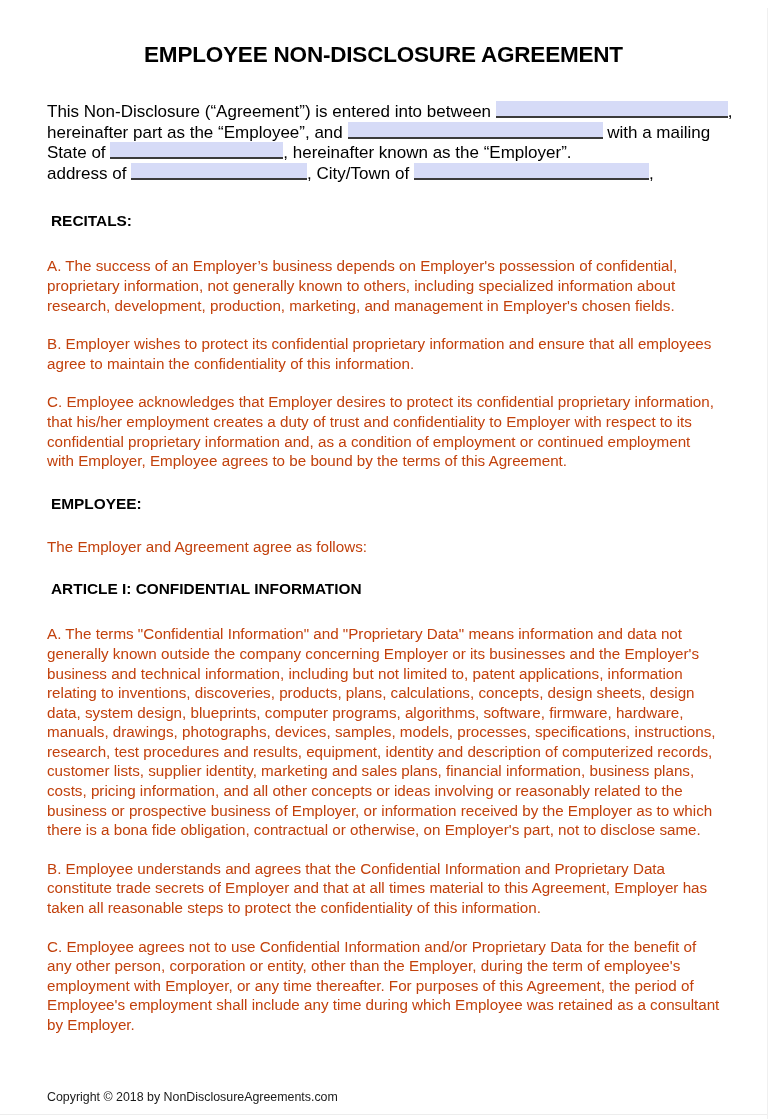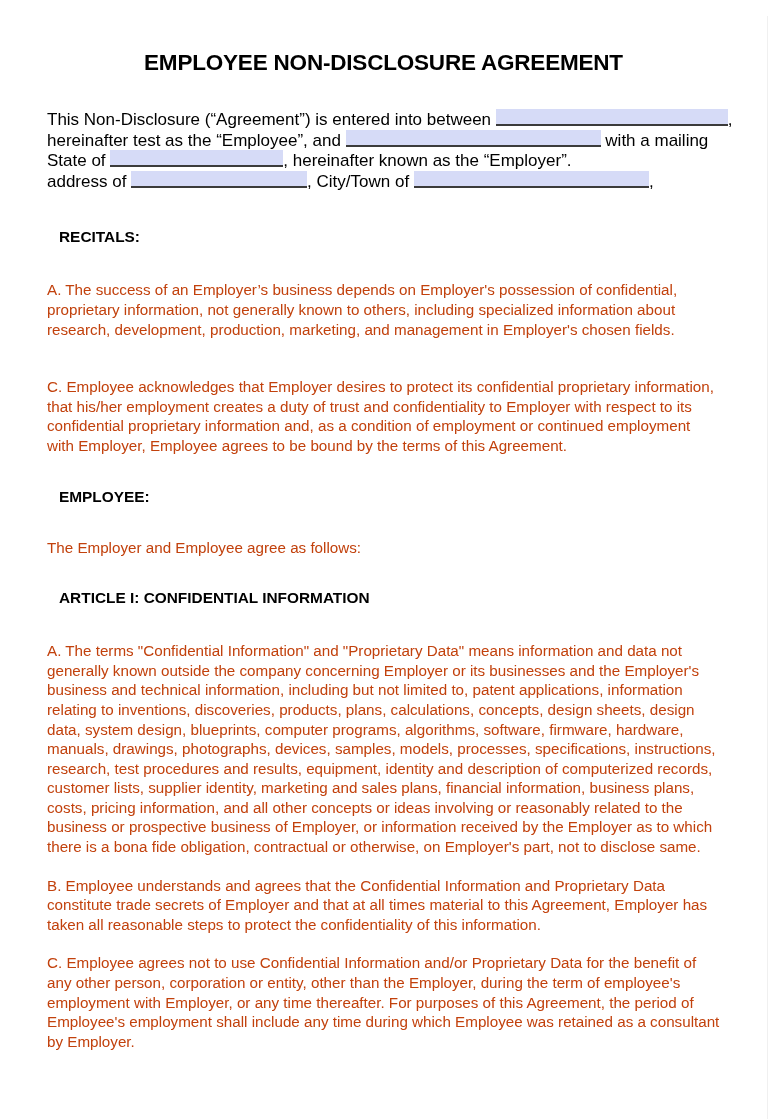--- a/index.html
+++ b/index.html
@@ -22,21 +22,21 @@
     background: #ffffff;
     border-right: 1px solid #f0f0f0;
     border-bottom: 1px solid #e8e8e8;
     padding: 0 47px;
   }
   .doc-title {
     text-align: center;
     font-size: 22.5px;
     font-weight: bold;
     letter-spacing: -0.2px;
-    margin: 16px;
+    margin: 8px;
     padding-top: 34px;
     padding-bottom: 0;
     color: #000;
   }
   .intro {
     margin-top: 33px;
     font-size: 17px;
     line-height: 19.6px;
     color: #000;
     text-align: left;
@@ -52,21 +52,21 @@
   }
   .b-1 { width: 232px; }
   .b-2 { width: 255px; }
   .b-3 { width: 176px; }
   .b-4 { width: 235px; }
   .b-5 { width: 173px; }
 
   h2.section-head {
     font-size: 15.4px;
     font-weight: bold;
-    margin: 12px;
+    margin: 4px;
     color: #000;
   }
   .sp-recitals { height: 25px; }
   .para {
     font-size: 15.2px;
     line-height: 19.6px;
     margin: 0;
     color: #c2410c;
     text-align: left;
   }
@@ -93,44 +93,46 @@
 </style>
 </head>
 <body>
 
 <div class="page">
 
   <h1 class="doc-title">EMPLOYEE NON-DISCLOSURE AGREEMENT</h1>
 
   <div class="intro">
     <span class="ln"><span>This Non-Disclosure (“Agreement”) is entered into between </span><span class="blank b-1"></span><span>,</span></span>
-    <span class="ln"><span>hereinafter test as the “Employee”, and </span><span class="blank b-2"></span><span> with a mailing</span></span>
+    <span class="ln"><span>hereinafter part as the “Employee”, and </span><span class="blank b-2"></span><span> with a mailing</span></span>
     <span class="ln"><span>State of </span><span class="blank b-5"></span><span>, hereinafter known as the “Employer”.</span></span>
     <span class="ln"><span>address of </span><span class="blank b-3"></span><span>, City/Town of </span><span class="blank b-4"></span><span>,</span></span>
   </div>
 
   <div class="sp-recitals"></div>
   <h2 class="section-head">RECITALS:</h2>
 
   <div class="gap-lg"></div>
   <p class="para">A. The success of an Employer’s business depends on Employer's possession of confidential, proprietary information, not generally known to others, including specialized information about research, development, production, marketing, and management in Employer's chosen fields.</p>
   <div class="gap-sm"></div>
+  <p class="para">B. Employer wishes to protect its confidential proprietary information and ensure that all employees agree to maintain the confidentiality of this information.</p>
   <div class="gap-sm"></div>
   <p class="para">C. Employee acknowledges that Employer desires to protect its confidential proprietary information, that his/her employment creates a duty of trust and confidentiality to Employer with respect to its confidential proprietary information and, as a condition of employment or continued employment with Employer, Employee agrees to be bound by the terms of this Agreement.</p>
 
   <div class="gap-md"></div>
   <h2 class="section-head">EMPLOYEE:</h2>
   <div class="gap-md"></div>
-  <p class="para">The Employer and Employee agree as follows:</p>
+  <p class="para">The Employer and Agreement agree as follows:</p>
 
   <div class="gap-md"></div>
   <h2 class="section-head">ARTICLE I: CONFIDENTIAL INFORMATION</h2>
 
   <div class="gap-lg"></div>
   <p class="para">A. The terms "Confidential Information" and "Proprietary Data" means information and data not generally known outside the company concerning Employer or its businesses and the Employer's business and technical information, including but not limited to, patent applications, information relating to inventions, discoveries, products, plans, calculations, concepts, design sheets, design data, system design, blueprints, computer programs, algorithms, software, firmware, hardware, manuals, drawings, photographs, devices, samples, models, processes, specifications, instructions, research, test procedures and results, equipment, identity and description of computerized records, customer lists, supplier identity, marketing and sales plans, financial information, business plans, costs, pricing information, and all other concepts or ideas involving or reasonably related to the business or prospective business of Employer, or information received by the Employer as to which there is a bona fide obligation, contractual or otherwise, on Employer's part, not to disclose same.</p>
   <div class="gap-sm"></div>
   <p class="para">B. Employee understands and agrees that the Confidential Information and Proprietary Data constitute trade secrets of Employer and that at all times material to this Agreement, Employer has taken all reasonable steps to protect the confidentiality of this information.</p>
   <div class="gap-sm"></div>
   <p class="para">C. Employee agrees not to use Confidential Information and/or Proprietary Data for the benefit of any other person, corporation or entity, other than the Employer, during the term of employee's employment with Employer, or any time thereafter. For purposes of this Agreement, the period of Employee's employment shall include any time during which Employee was retained as a consultant by Employer.</p>
 
+  <div class="footer">Copyright © 2018 by NonDisclosureAgreements.com</div>
   <div class="bottom-rule"></div>
 
 </div>
 
 </body></html>

